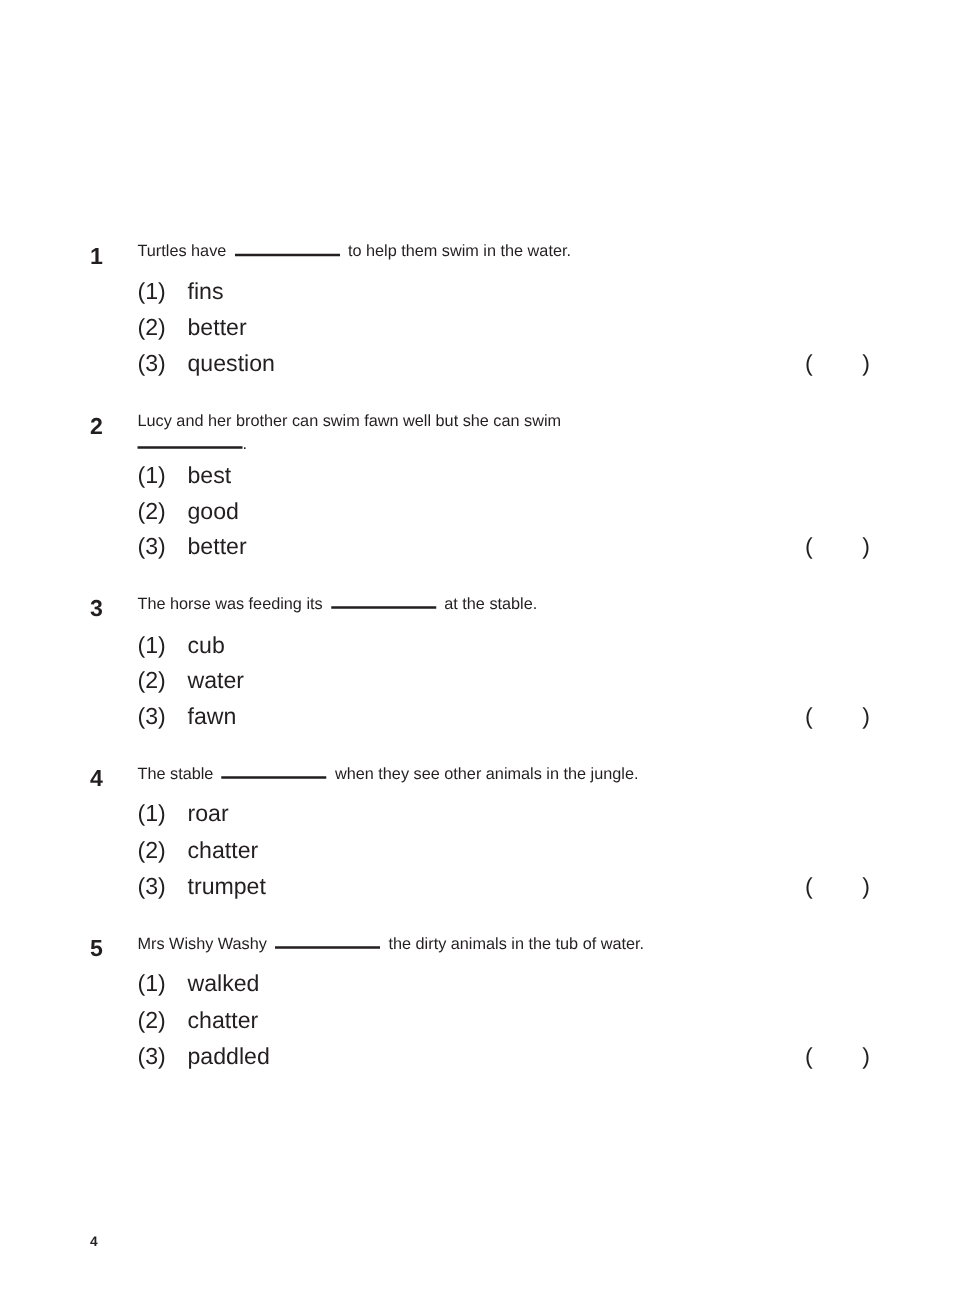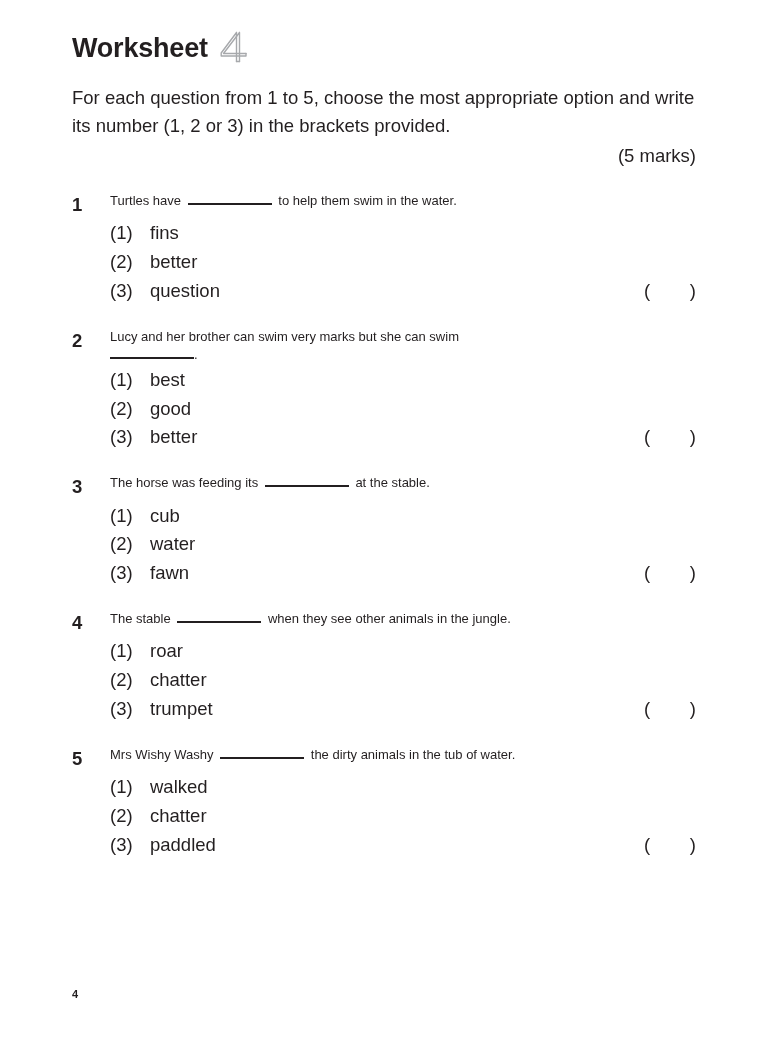--- a/index.html
+++ b/index.html
@@ -146,36 +146,21 @@
     font-size: 11px;
     font-weight: bold;
     color: #231f20;
   }
 </style>
 </head>
 <body>
 
 <div class="page">
 
-  <div class="title-row">
-    <span class="title-text">Worksheet</span>
-    <span class="title-numeral">
-      <svg viewBox="0 0 30 34" width="30" height="34" aria-hidden="true">
-        <path d="M19.5 2.5 L19.5 31.5 M19.5 2.5 L3.5 23.5 L26 23.5" fill="none" stroke="#a7a9ac" stroke-width="1.4" stroke-linejoin="round" stroke-linecap="round"></path>
-        <path d="M16.5 2.5 L16.5 31.5 M16.5 2.5 L1.2 23.0 M1.2 23.0 L1.2 26.0 L26 26.0 L26 23.5" fill="none" stroke="#a7a9ac" stroke-width="1.4" stroke-linejoin="round" stroke-linecap="round"></path>
-        <path d="M16.5 31.5 L19.5 31.5" fill="none" stroke="#a7a9ac" stroke-width="1.4" stroke-linecap="round"></path>
-      </svg>
-    </span>
-  </div>
-
-  <div class="instructions">
-    <span>For each question from 1 to 5, choose the most appropriate</span>
-    <span>option and write its number (1, 2 or 3) in the brackets provided.</span>
-    <span class="marks">(5 marks)</span>
-  </div>
+
 
   <div class="questions">
       <div class="question">
         <div class="q-head">
           <div class="q-num">1</div>
           <div class="q-stem"><span>Turtles have</span> <span class="blank"></span> <span>to help them swim in the water.</span></div>
         </div>
         <div class="options">
           <div class="option">
             <span class="opt-num">(1)</span>
@@ -191,21 +176,21 @@
             <span class="brackets">
               <span>(</span>
               <span>)</span>
             </span>
           </div>
         </div>
       </div>
       <div class="question">
         <div class="q-head">
           <div class="q-num">2</div>
-          <div class="q-stem"><span>Lucy and her brother can swim very marks but she can swim</span><br><span class="blank tight"></span><span>.</span></div>
+          <div class="q-stem"><span>Lucy and her brother can swim fawn well but she can swim</span><br><span class="blank tight"></span><span>.</span></div>
         </div>
         <div class="options">
           <div class="option">
             <span class="opt-num">(1)</span>
             <span class="opt-text">best</span>
           </div>
           <div class="option">
             <span class="opt-num">(2)</span>
             <span class="opt-text">good</span>
           </div>

